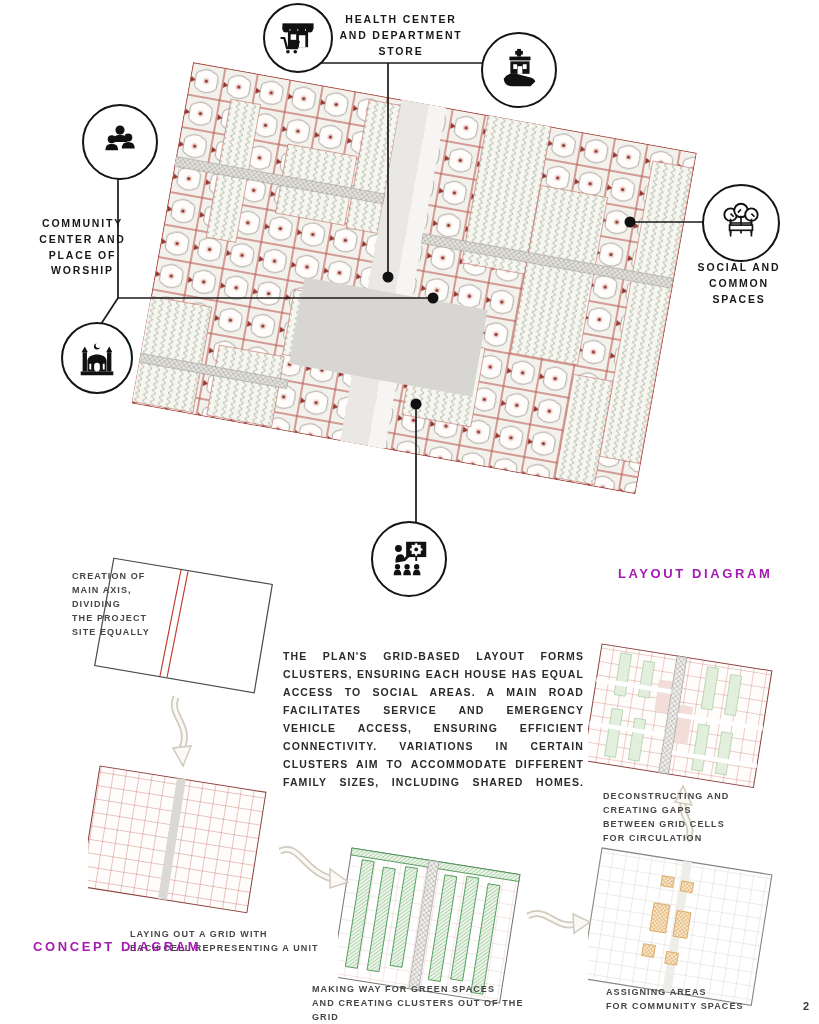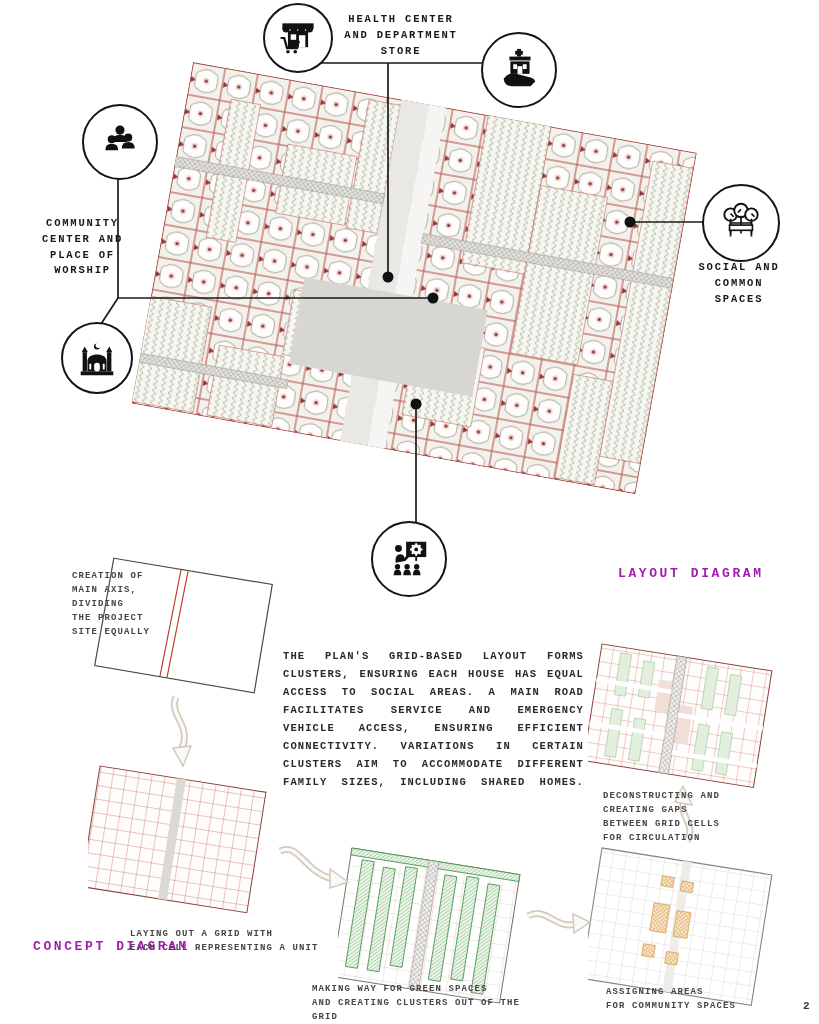--- a/index.html
+++ b/index.html
@@ -1,17 +1,17 @@
 <!DOCTYPE html>
 <html><head>
 <meta charset="utf-8">
 <style>
   html,body{margin:0;padding:0;background:#ffffff;}
   .page{position:relative;width:819px;height:1024px;background:#ffffff;overflow:hidden;
-        font-family:Liberation Mono, monospace;color:#1d1d1f;}
+        font-family:Liberation Sans, sans-serif;color:#1d1d1f;}
   
   .bubble{position:absolute;background:#ffffff;border:2.4px solid #141414;border-radius:50%;
           display:flex;align-items:center;justify-content:center;z-index:30;}
   
   .callout-label{position:absolute;z-index:40;font-weight:bold;font-size:10.5px;letter-spacing:1.8px;
           line-height:1.5;text-align:center;white-space:pre-line;color:#18181a;}
   .section-title{position:absolute;z-index:40;font-weight:bold;font-size:13px;letter-spacing:2.6px;color:#a21caf;}
   .caption{position:absolute;z-index:40;font-size:9px;letter-spacing:1.1px;line-height:1.55;
           color:#454545;font-weight:600;white-space:pre-line;margin-left:40px;}
   .paragraph{position:absolute;z-index:40;width:301px;font-size:10.5px;font-weight:bold;letter-spacing:1.1px;

